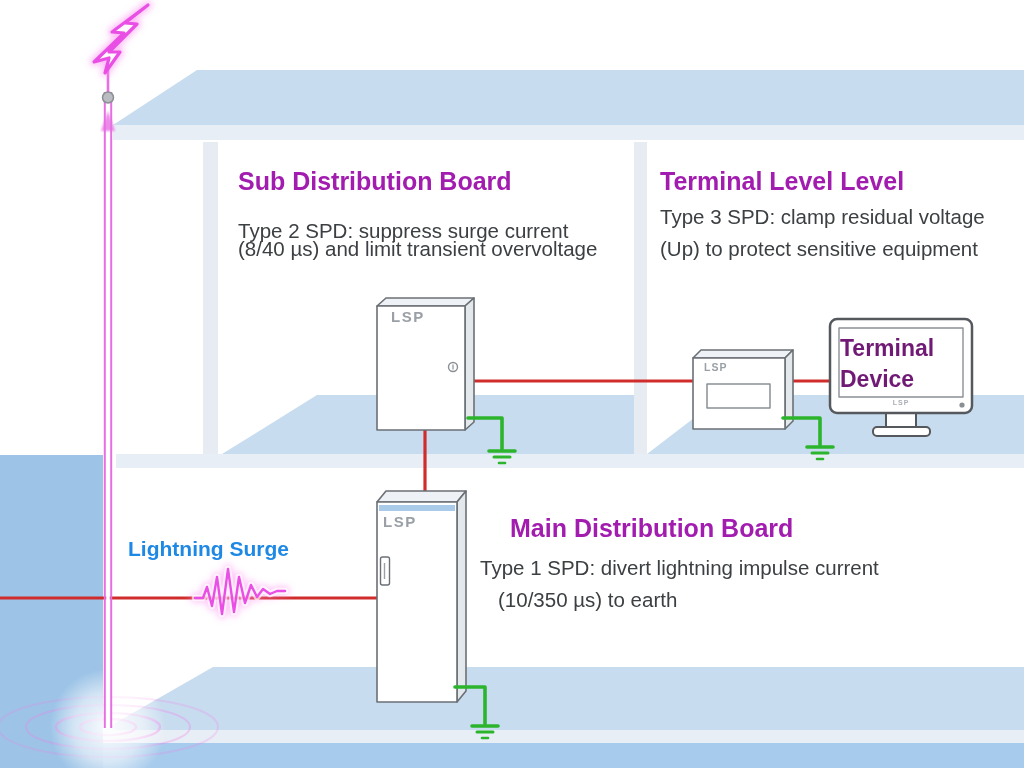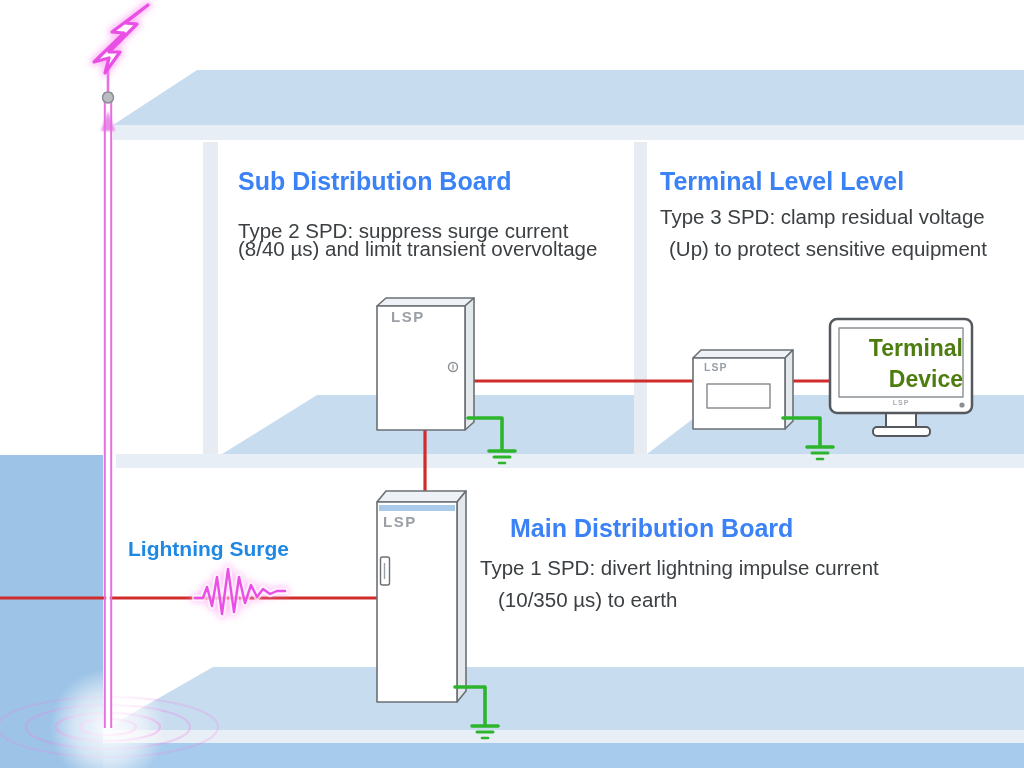--- a/index.html
+++ b/index.html
@@ -1,26 +1,26 @@
 <!DOCTYPE html>
 <html><head>
 <meta charset="utf-8">
 <style>
   html,body{margin:0;padding:0;background:#fff;}
   #stage{position:relative;width:1024px;height:768px;overflow:hidden;background:#fff;
          font-family:"Liberation Sans",sans-serif;}
   #scene-svg{position:absolute;left:0;top:0;}
   .txt{position:absolute;white-space:nowrap;}
-  .heading{font-size:25px;font-weight:bold;color:#3b82f6;}
+  .heading{font-size:25px;font-weight:bold;color:#a21caf;}
   .body-line{font-size:20.5px;color:#3c4043;}
   .surge-label{font-size:21px;font-weight:bold;color:#1e88e5;}
   .brand{font-weight:bold;color:#9aa0a6;letter-spacing:1.5px;font-size:15px;}
   .brand-small{font-weight:bold;color:#9aa0a6;letter-spacing:1px;font-size:10.5px;}
   .brand-tiny{font-weight:bold;color:#a9adb2;letter-spacing:1px;font-size:7px;text-align:center;width:142px;}
-  .monitor-text{font-size:23px;font-weight:bold;color:#4d7c0f;text-align:right;
+  .monitor-text{font-size:23px;font-weight:bold;color:#701a75;text-align:left;
                 width:123px;line-height:31px;}
 </style>
 </head>
 <body>
 
 <div id="stage">
 
   <svg id="scene-svg" width="1024" height="768" viewBox="0 0 1024 768">
     <defs>
       <filter id="blur3" x="-50%" y="-50%" width="200%" height="200%">
@@ -143,21 +143,21 @@
       </g>
     </g>
   </svg>
 
   <div class="txt heading" style="left:238px;top:167px;">Sub Distribution Board</div>
   <div class="txt body-line" style="left:238px;top:219px;">Type 2 SPD: suppress surge current</div>
   <div class="txt body-line" style="left:238px;top:237px;">(8/40 µs) and limit transient overvoltage</div>
 
   <div class="txt heading" style="left:660px;top:167px;">Terminal Level Level</div>
   <div class="txt body-line" style="left:660px;top:205px;">Type 3 SPD: clamp residual voltage</div>
-  <div class="txt body-line" style="left:660px;top:237px;margin-left:9px;">(Up) to protect sensitive equipment</div>
+  <div class="txt body-line" style="left:660px;top:237px;">(Up) to protect sensitive equipment</div>
 
   <div class="txt heading" style="left:498px;top:514px;margin-left:12px;">Main Distribution Board</div>
   <div class="txt body-line" style="left:480px;top:556px;">Type 1 SPD: divert lightning impulse current</div>
   <div class="txt body-line" style="left:498px;top:588px;">(10/350 µs) to earth</div>
 
   <div class="txt surge-label" style="left:128px;top:537px;">Lightning Surge</div>
 
   <div class="txt monitor-text" style="left:840px;top:333px;">
     <div>Terminal</div>
     <div>Device</div>

